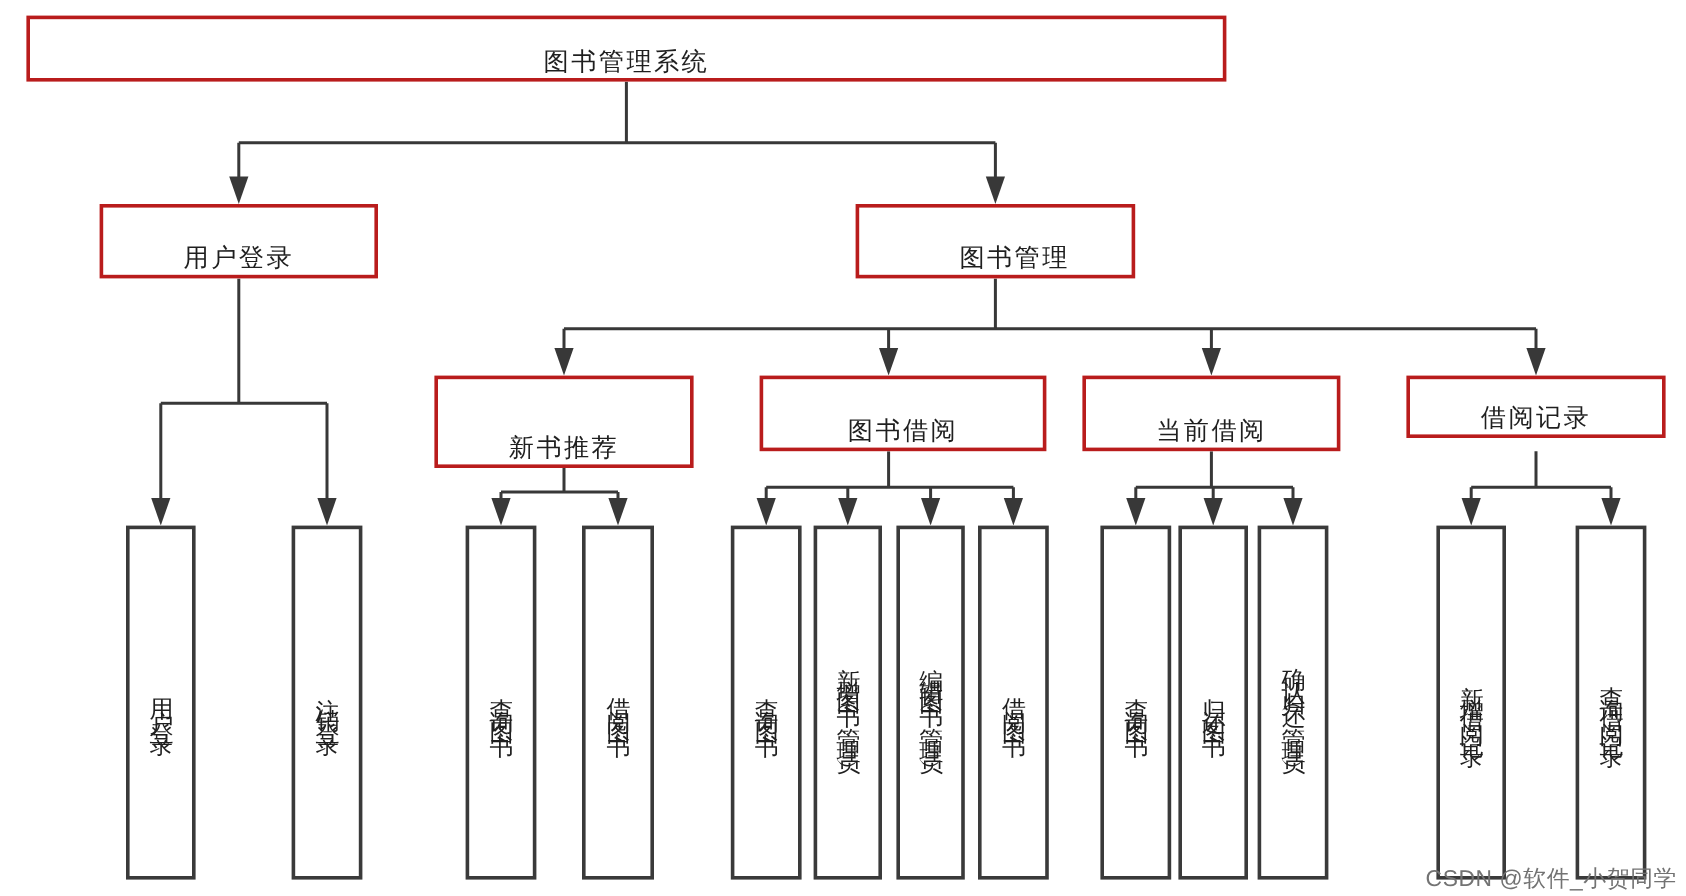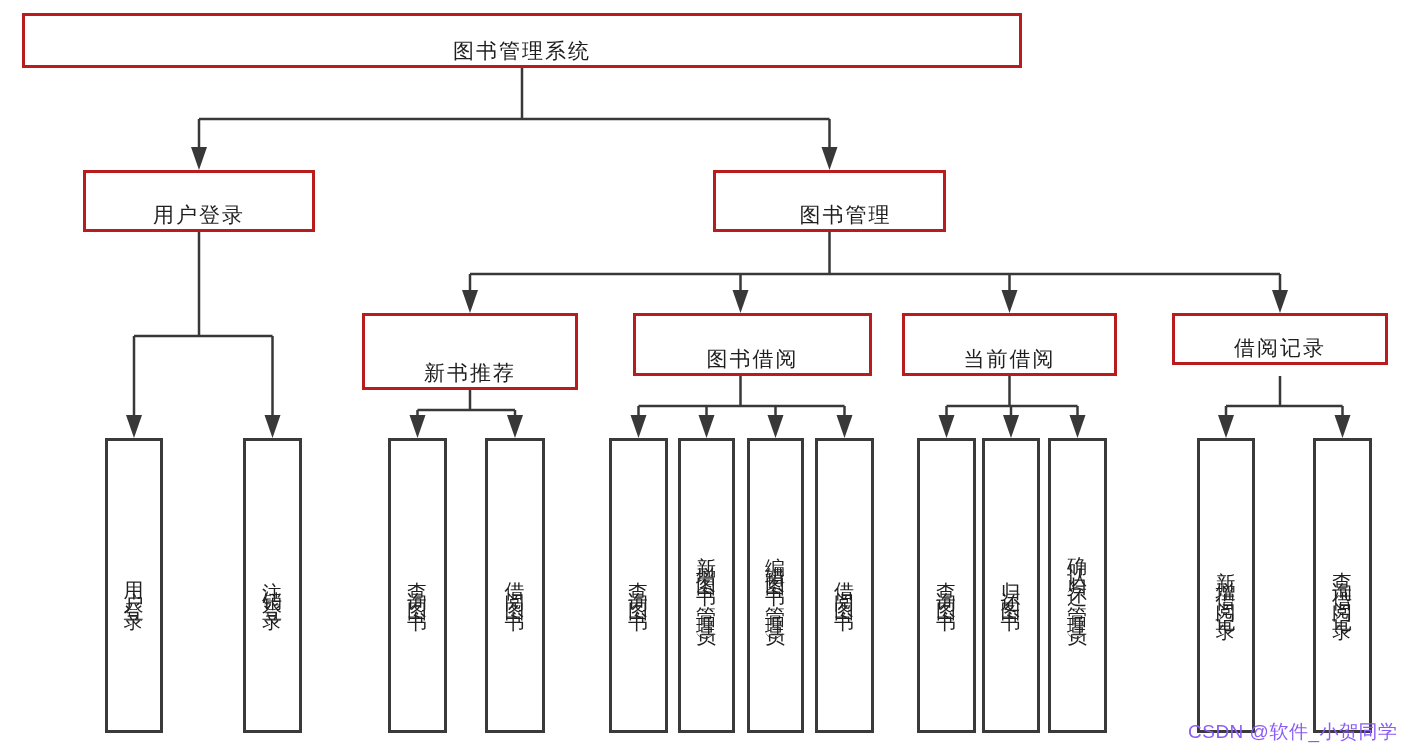--- a/index.html
+++ b/index.html
@@ -40,21 +40,21 @@
     writing-mode: vertical-rl;
     text-orientation: mixed;
     letter-spacing: 0.5em;
     line-height: 1;
     text-align: center;
   }
   .watermark {
     position: absolute;
     left: 1188px; top: 719px;
     font-size: 19px;
-    color: #8b5cf6;
+    color: #737373;
     letter-spacing: 0.5px;
     white-space: nowrap;
   }
 </style>
 </head>
 <body>
 
 <div class="stage">
 
   <svg class="connectors" viewBox="0 0 1405 747" xmlns="http://www.w3.org/2000/svg">

